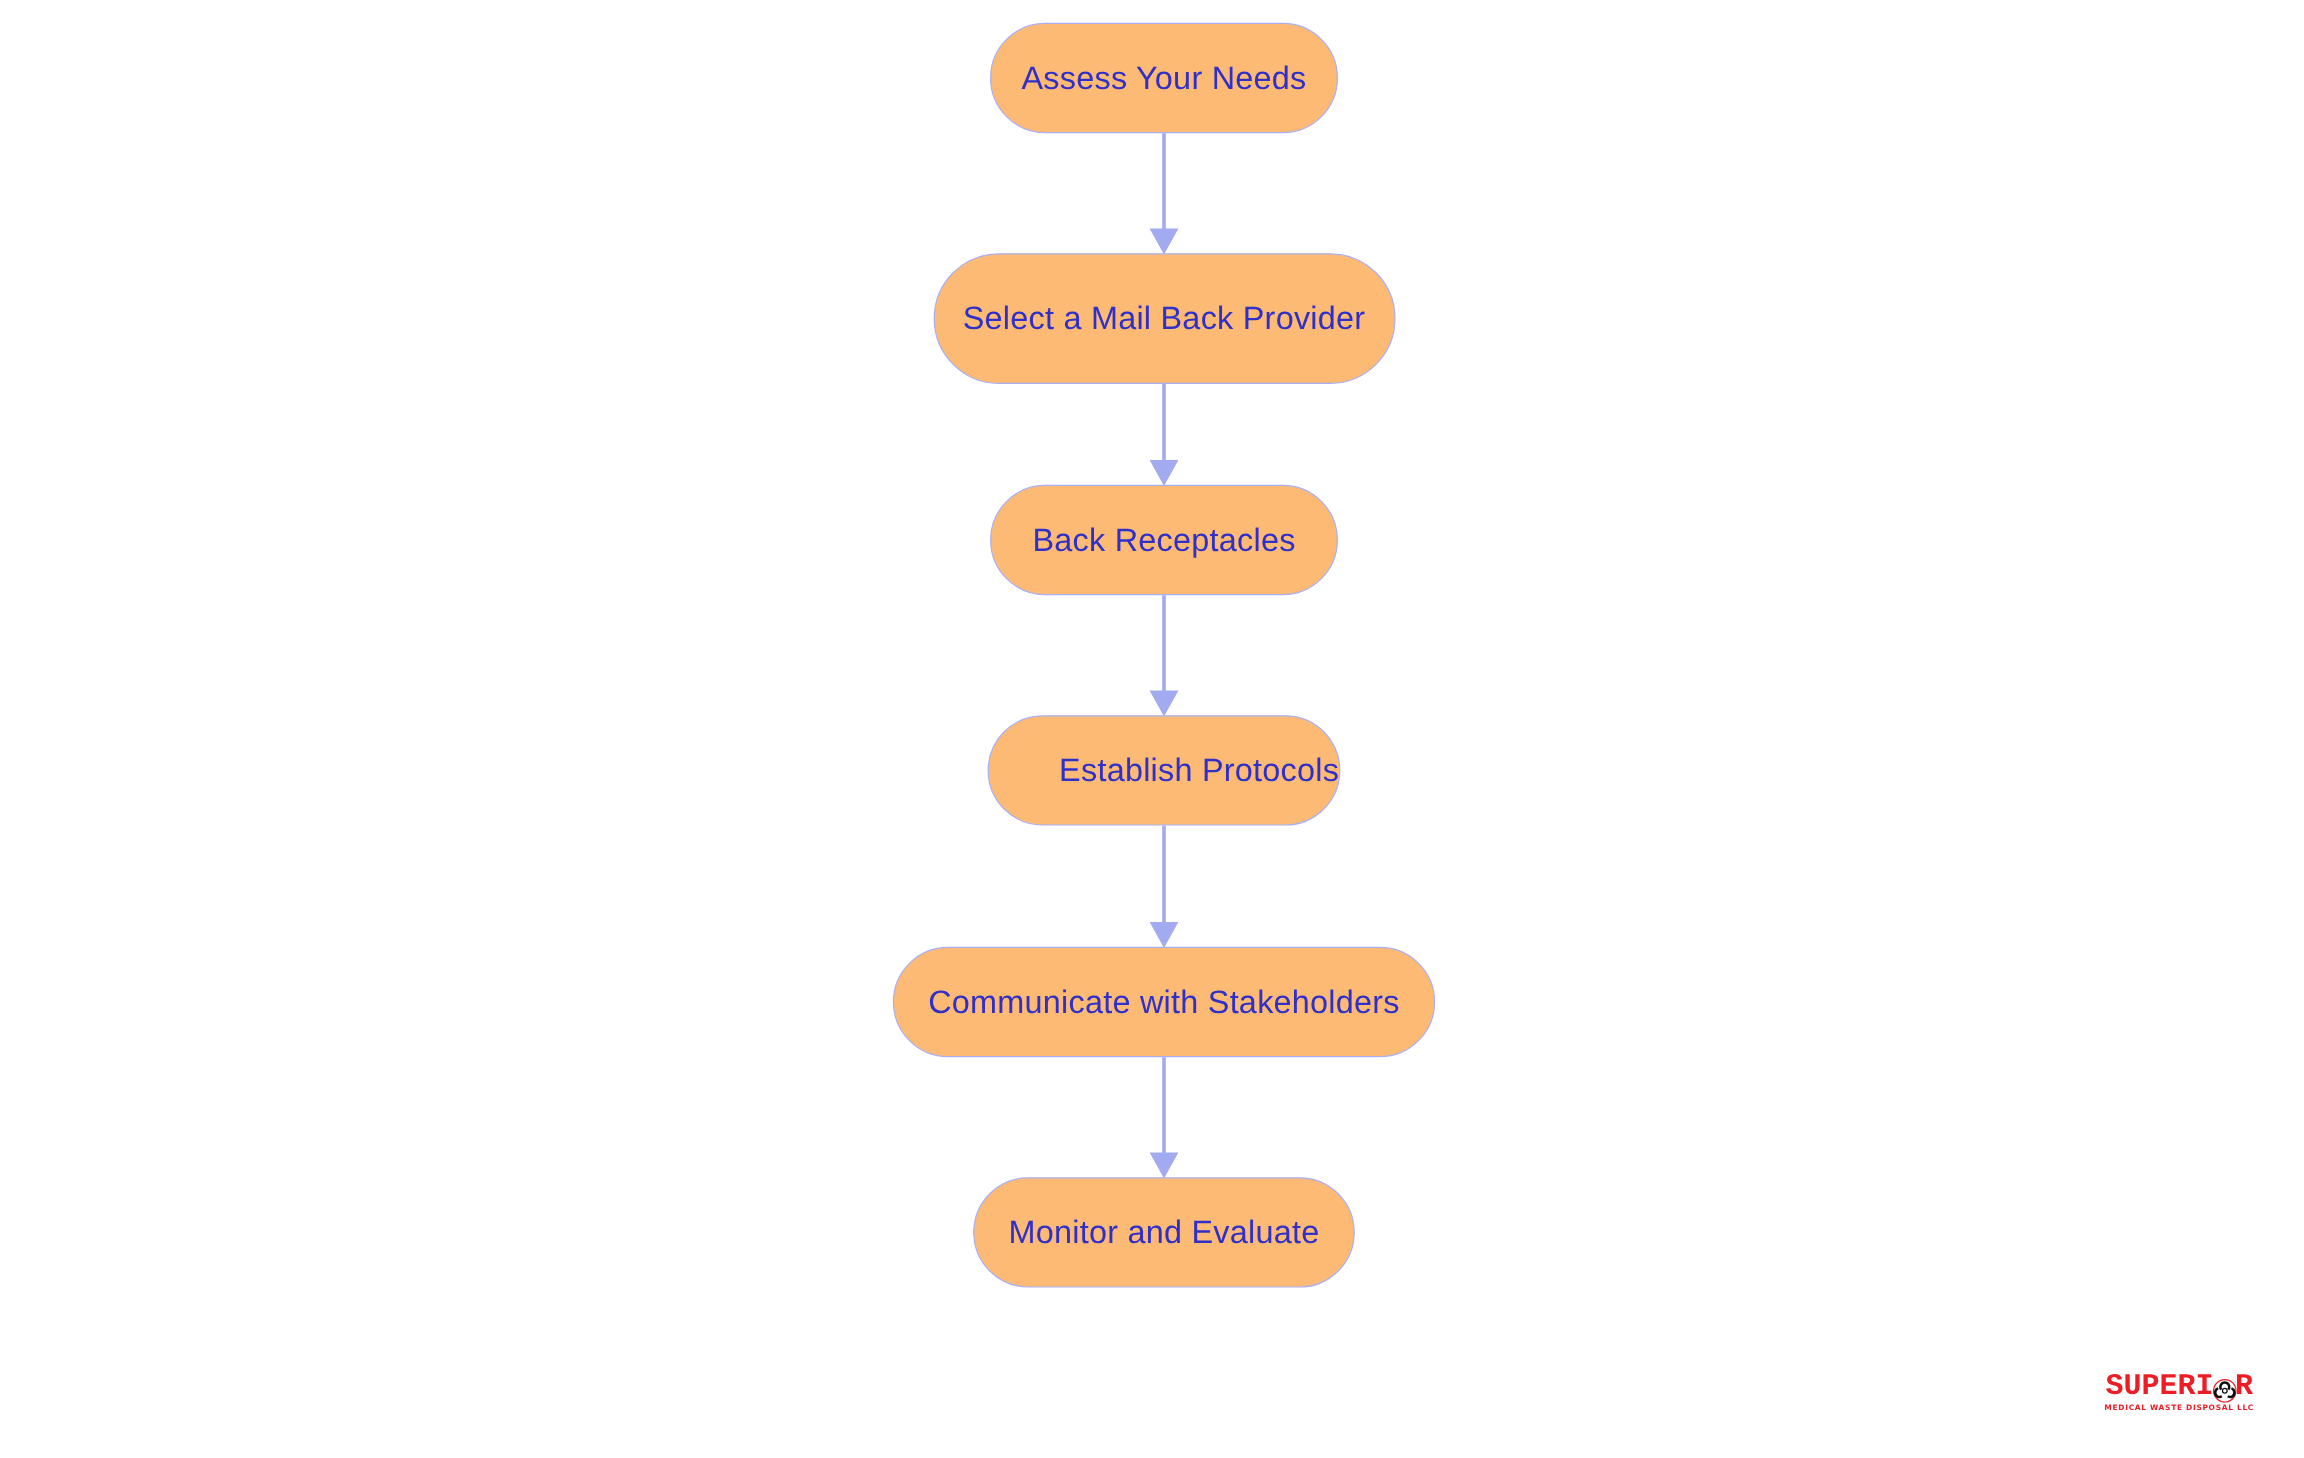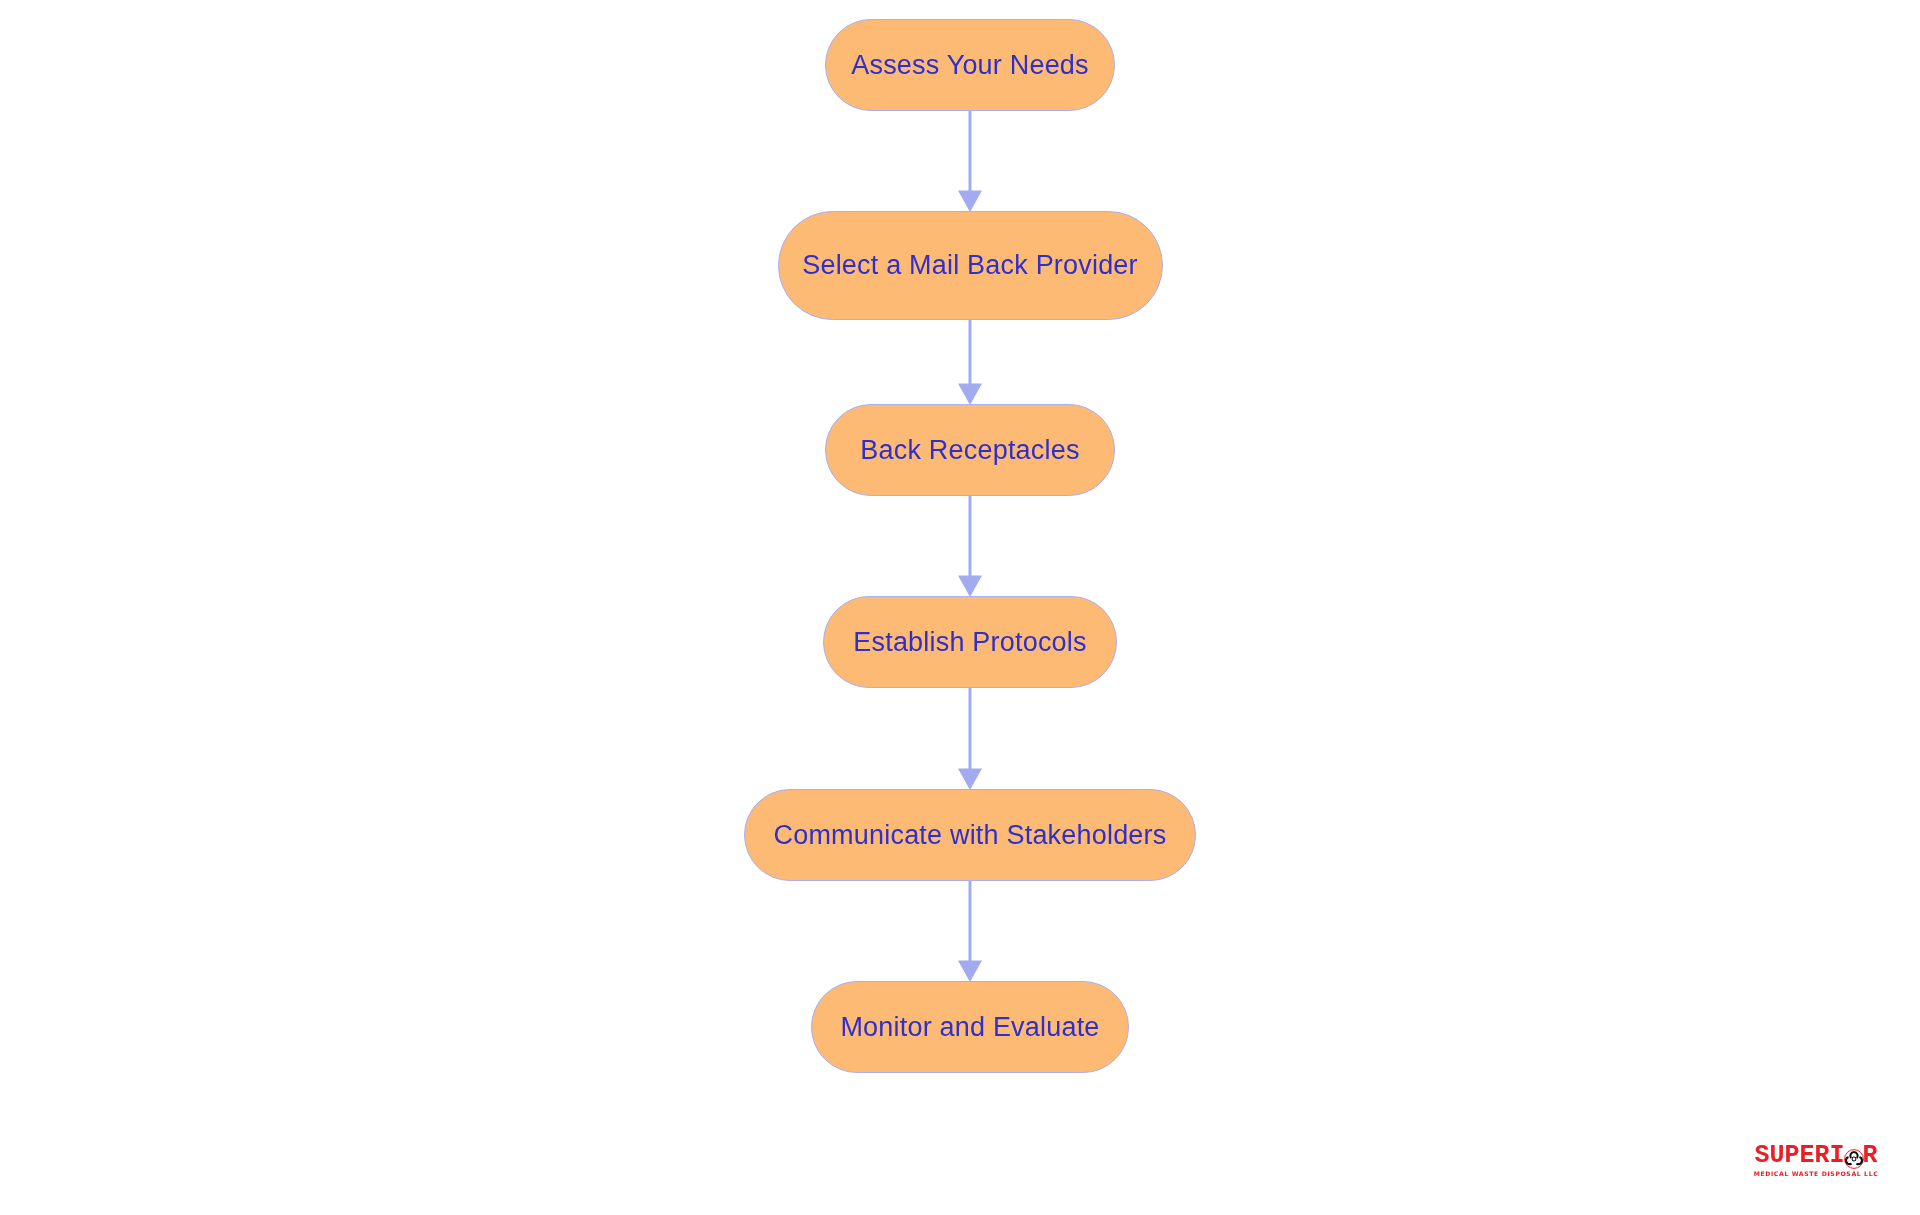--- a/index.html
+++ b/index.html
@@ -118,21 +118,21 @@
   </div>
 
   <div class="node" style="left:777.5px; top:211px; width:385px; height:109px;">
     <span class="node-label">Select a Mail Back Provider</span>
   </div>
 
   <div class="node" style="left:825px; top:404px; width:290px; height:92px;">
     <span class="node-label">Back Receptacles</span>
   </div>
 
-  <div class="node" style="left:823px; top:596px; width:294px; height:92px;">
+  <div class="node" style="left:823px; top:596px; width:294px; height:92px;justify-content:flex-end;">
     <span class="node-label">Establish Protocols</span>
   </div>
 
   <div class="node" style="left:744px; top:789px; width:452px; height:92px;">
     <span class="node-label">Communicate with Stakeholders</span>
   </div>
 
   <div class="node" style="left:811px; top:981px; width:318px; height:92px;justify-content:center;">
     <span class="node-label">Monitor and Evaluate</span>
   </div>

